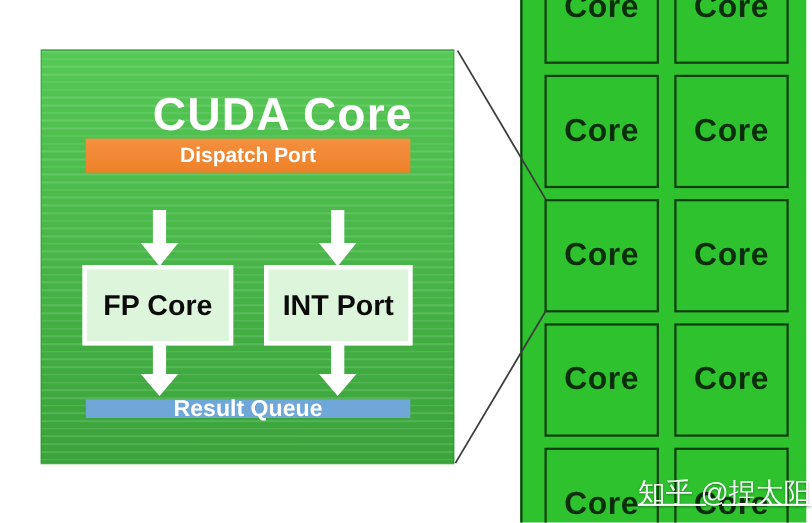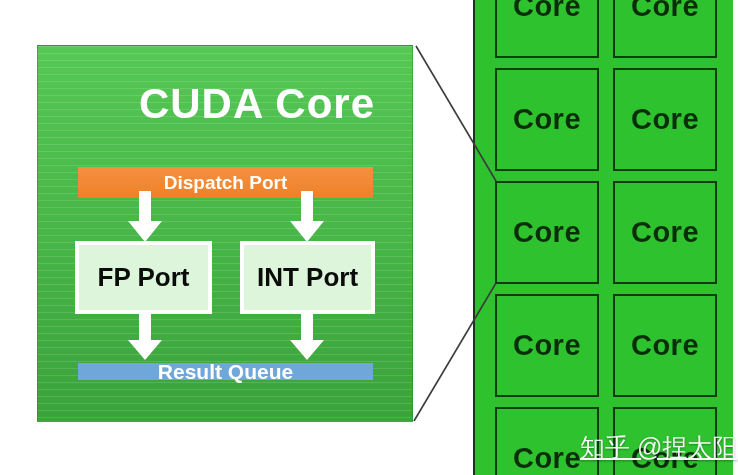--- a/index.html
+++ b/index.html
@@ -33,21 +33,21 @@
   .cuda-title{
     position:absolute;left:0;top:34px;width:100%;text-align:center;
     color:#ffffff;font-weight:bold;font-size:42px;letter-spacing:1px;margin-left:32px;
   }
   .bar{
     position:absolute;left:40px;width:295px;
     display:flex;align-items:center;justify-content:center;
     color:#ffffff;font-weight:bold;
   }
   .bar.dispatch{top:80px;height:31px;font-size:19px;
-    background:linear-gradient(to bottom,#f49040,var(--dispatch-orange,#ee8128));margin-top:41px;}
+    background:linear-gradient(to bottom,#f49040,var(--dispatch-orange,#ee8128));}
   .bar.operand{top:114px;height:33px;font-size:19px;
     background:var(--collector-blue,#6fa7d8);}
   .bar.result{top:317px;height:17px;font-size:21px;
     background:var(--collector-blue,#6fa7d8);}
   .unit-box{
     position:absolute;top:195px;height:73px;box-sizing:border-box;
     background:var(--unit-fill,#ddf5da);border:4px solid #ffffff;
     display:flex;align-items:center;justify-content:center;
     color:#0b0b0b;font-weight:bold;font-size:26px;
   }
@@ -85,21 +85,21 @@
 
 <div class="cuda-box">
   <div class="cuda-title">CUDA Core</div>
 
   <div class="bar dispatch">
     <span>Dispatch Port</span>
   </div>
 
 
   <div class="unit-box fp">
-    <span>FP Port</span>
+    <span>FP Core</span>
   </div>
 
   <div class="unit-box int">
     <span>INT Port</span>
   </div>
 
   <div class="bar result">
     <span>Result Queue</span>
   </div>
 </div>

